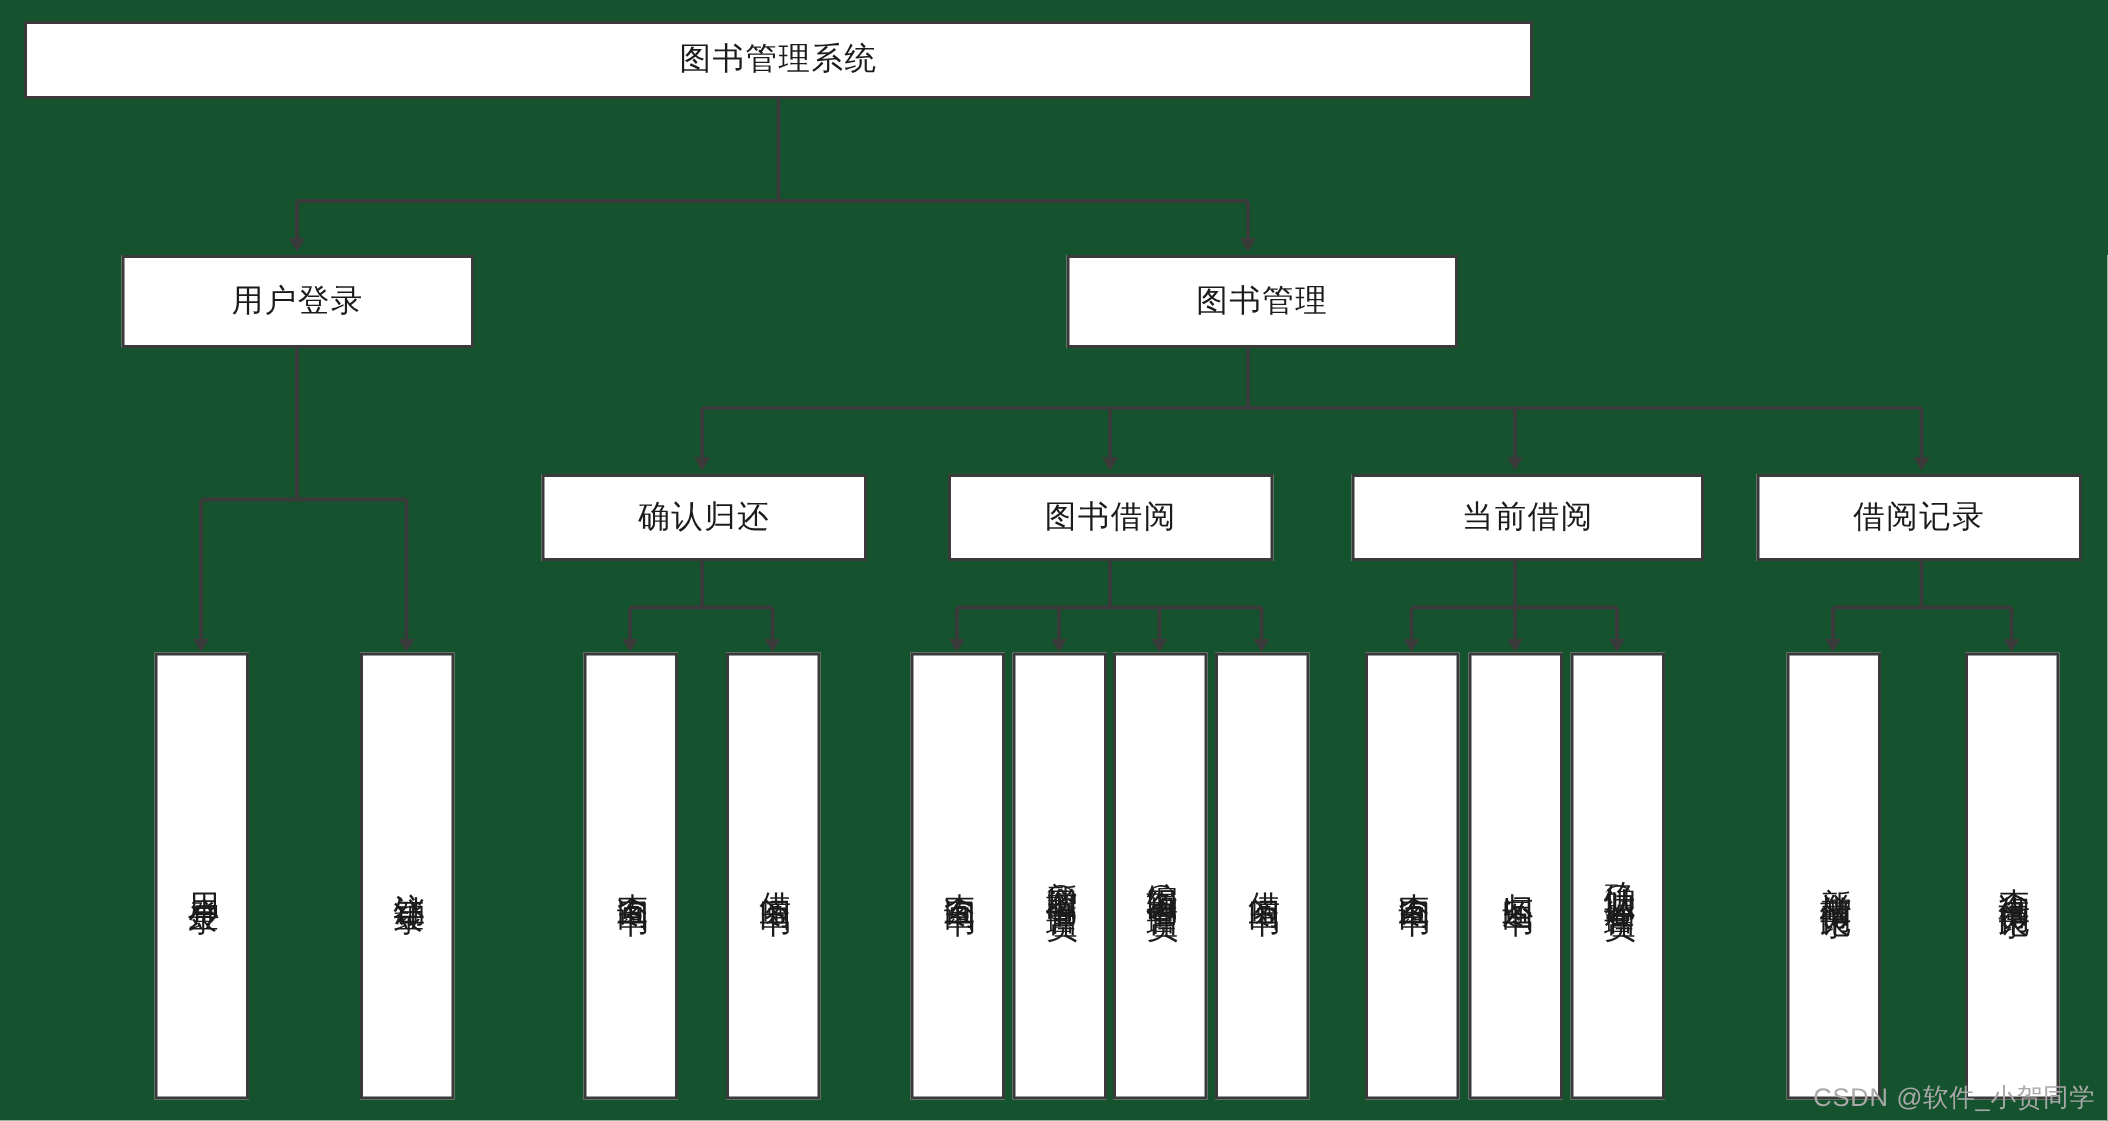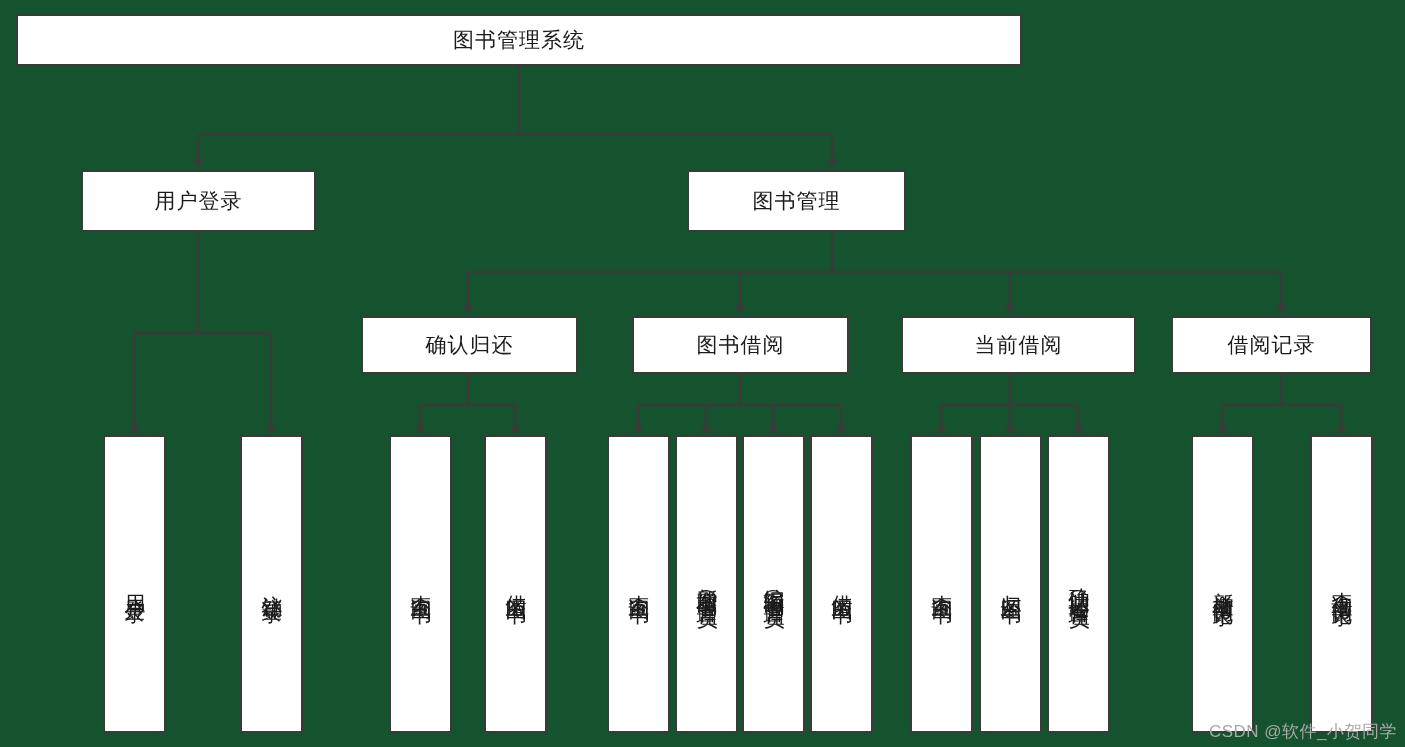--- a/index.html
+++ b/index.html
@@ -124,34 +124,34 @@
     </g>
   </svg>
 
   <div class="node horiz" style="left:16px; top:14px; width:1006px; height:52px;">
     <span class="label">图书管理系统</span>
   </div>
 
   <div class="node horiz" style="left:81px; top:170px; width:235px; height:62px;">
     <span class="label">用户登录</span>
   </div>
-  <div class="node horiz" style="left:687px; top:170px; width:219px; height:62px;">
+  <div class="node horiz" style="left:711px; top:170px; width:261px; height:62px;">
     <span class="label">图书管理</span>
   </div>
 
   <div class="node horiz" style="left:361px; top:316px; width:217px; height:58px;">
     <span class="label">确认归还</span>
   </div>
   <div class="node horiz" style="left:632px; top:316px; width:217px; height:58px;">
     <span class="label">图书借阅</span>
   </div>
   <div class="node horiz" style="left:901px; top:316px; width:235px; height:58px;">
     <span class="label">当前借阅</span>
   </div>
-  <div class="node horiz" style="left:1171px; top:316px; width:201px; height:58px;">
+  <div class="node horiz" style="left:1171px; top:316px; width:217px; height:58px;">
     <span class="label">借阅记录</span>
   </div>
 
   <div class="node vert" style="left:103px; top:435px; width:63px; height:298px;">
     <span class="label">用户登录</span>
   </div>
   <div class="node vert" style="left:240px; top:435px; width:63px; height:298px;">
     <span class="label">注销登录</span>
   </div>
 

